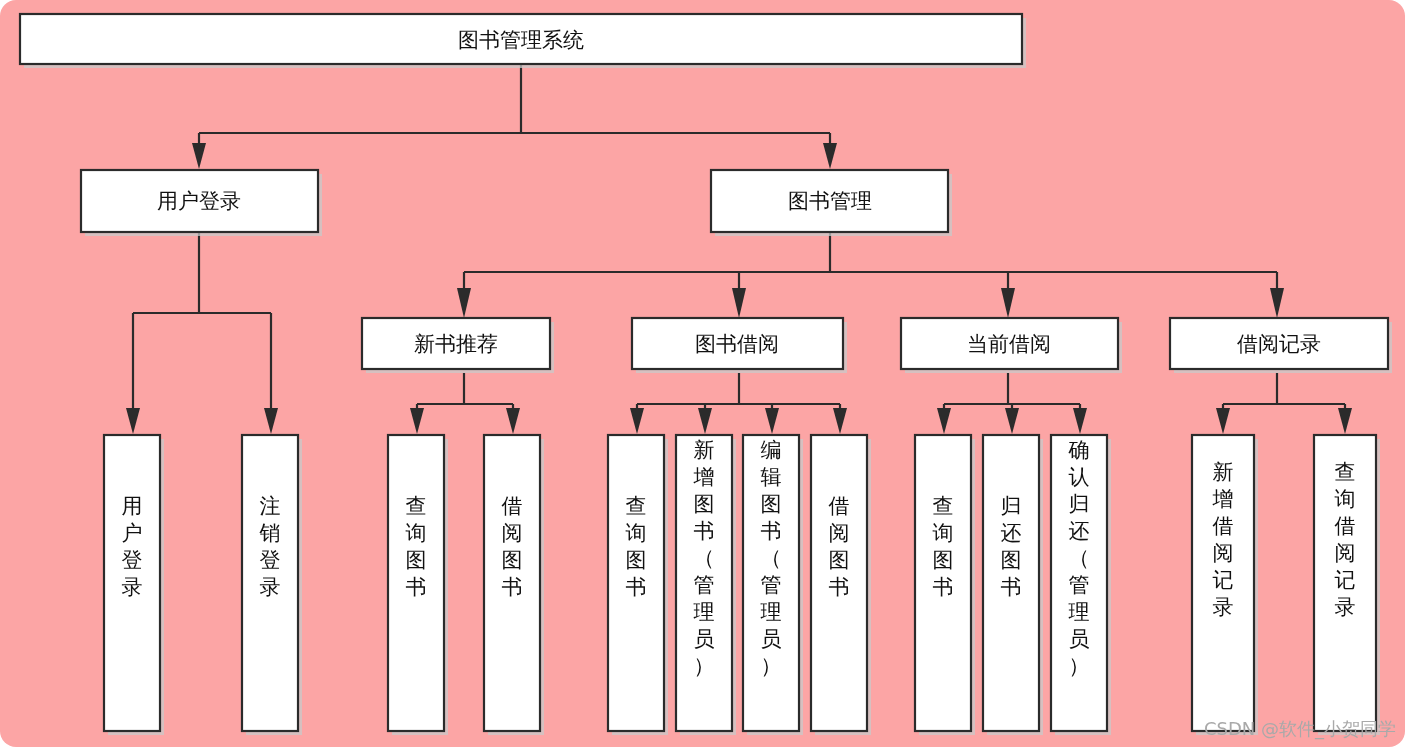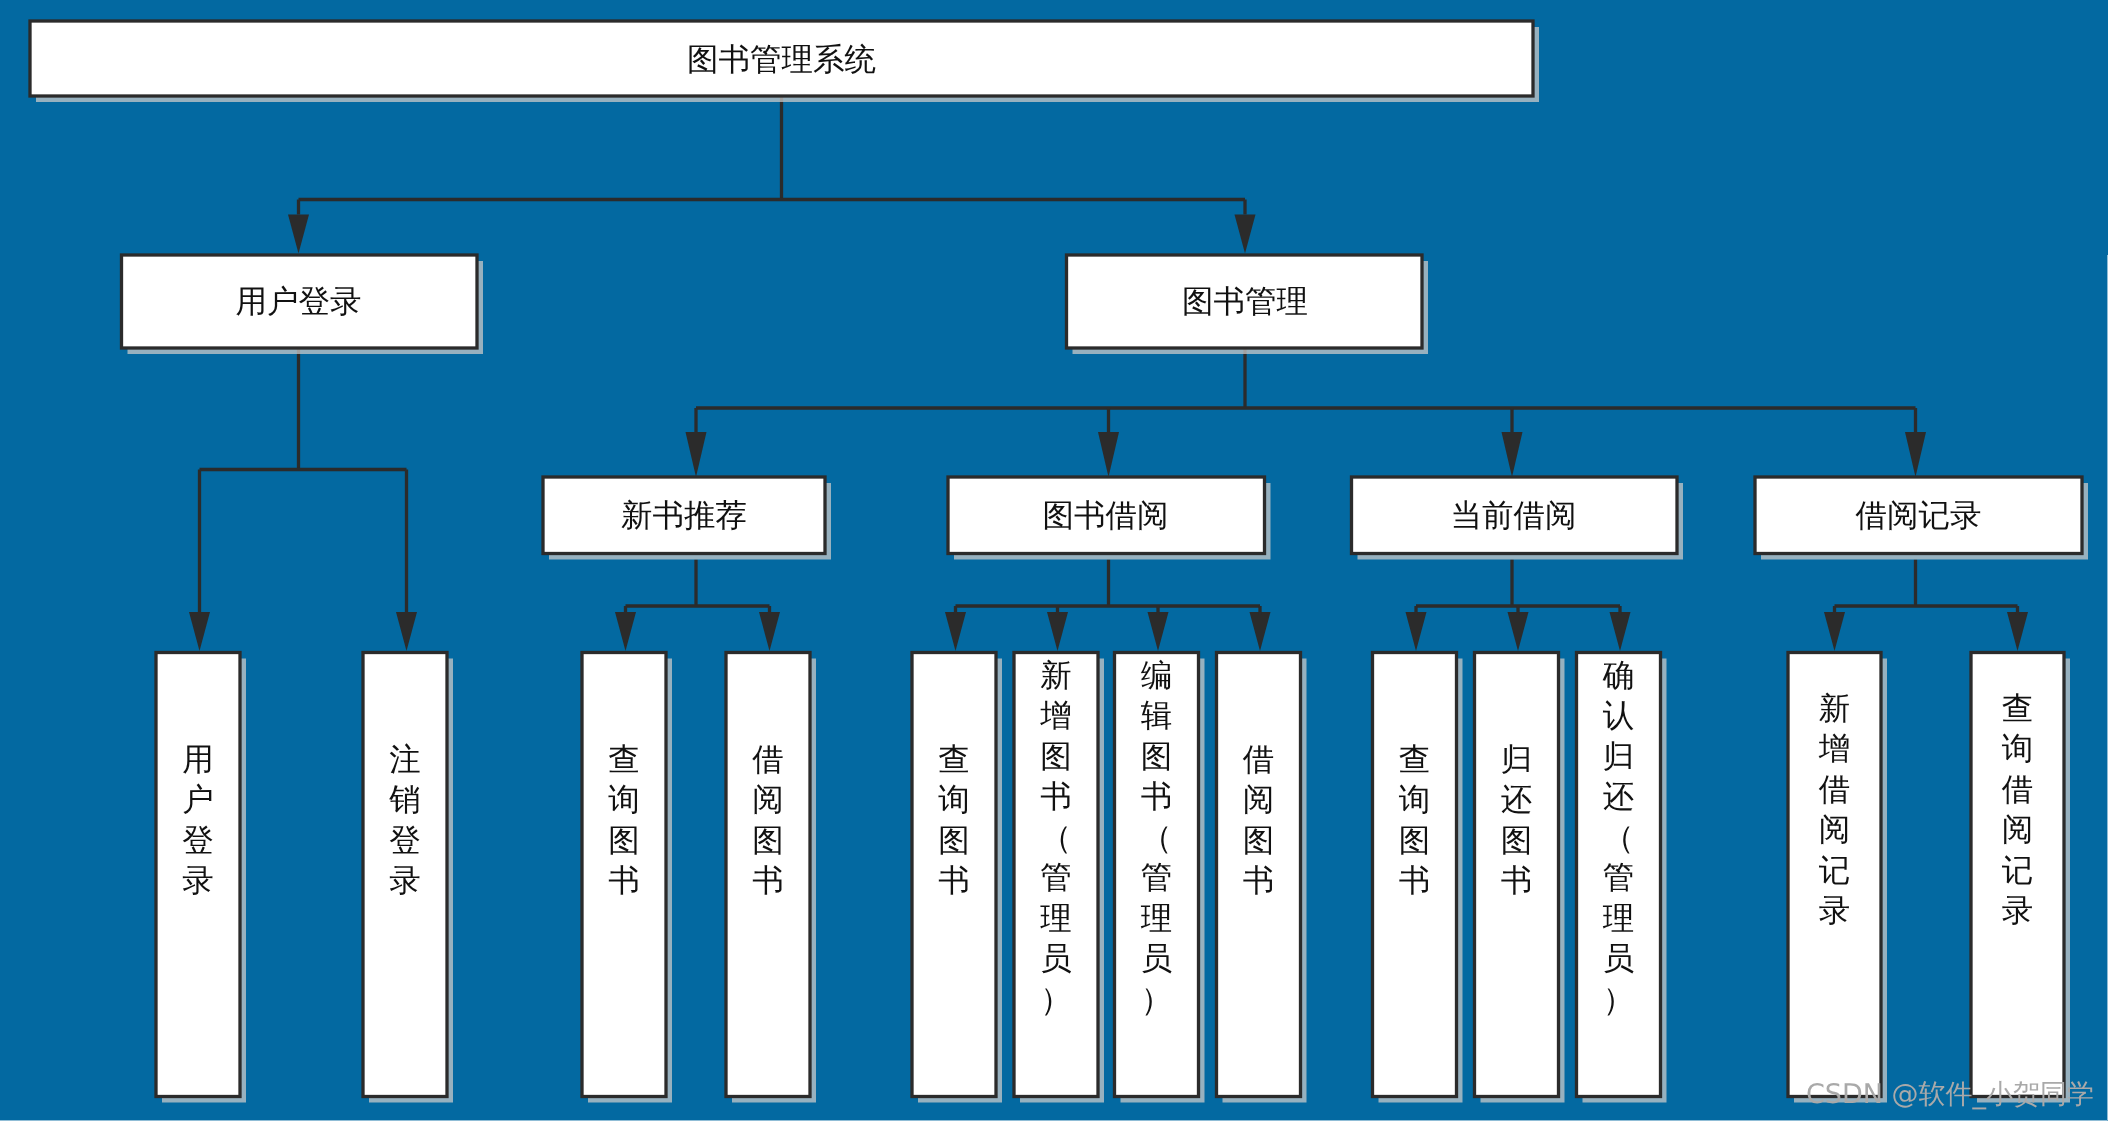--- a/index.html
+++ b/index.html
@@ -11,21 +11,22 @@
   body {
     width: 1405px;
     height: 747px;
     font-family: "DejaVu Sans", "Liberation Sans", sans-serif;
     overflow: hidden;
   }
   #diagram-root {
     position: relative;
     width: 1405px;
     height: 747px;
-    background: #0369a1;
+    background: #fca5a5;
+    border-radius: 16px;
   }
   svg#tree-svg {
     position: absolute;
     top: 0;
     left: 0;
     width: 1405px;
     height: 747px;
     display: block;
   }
   .node-box {

